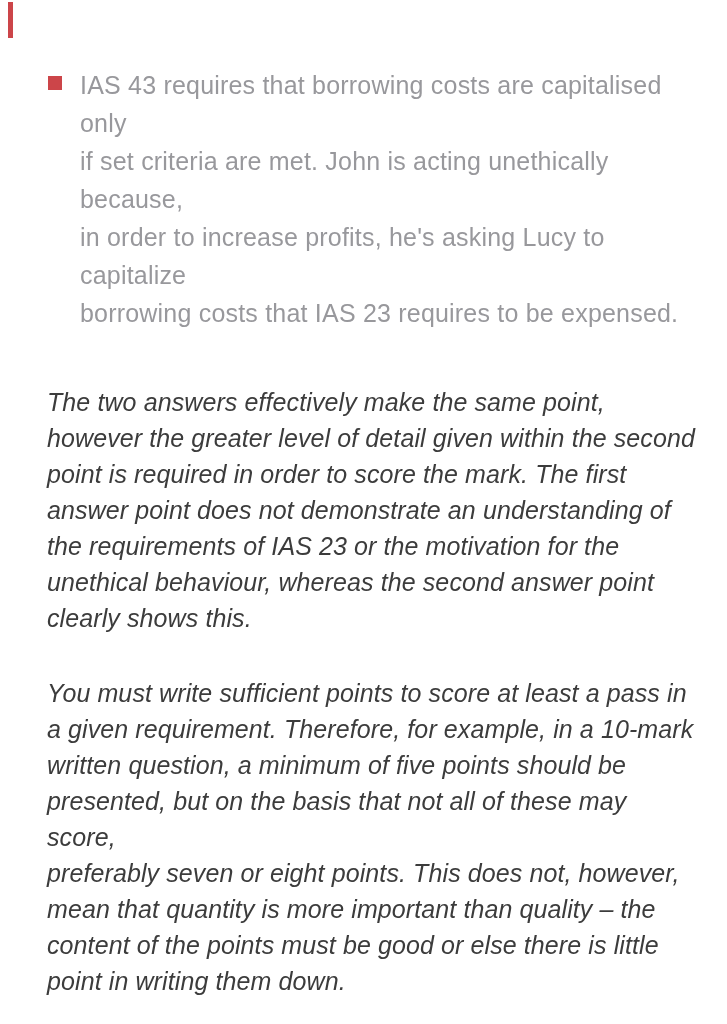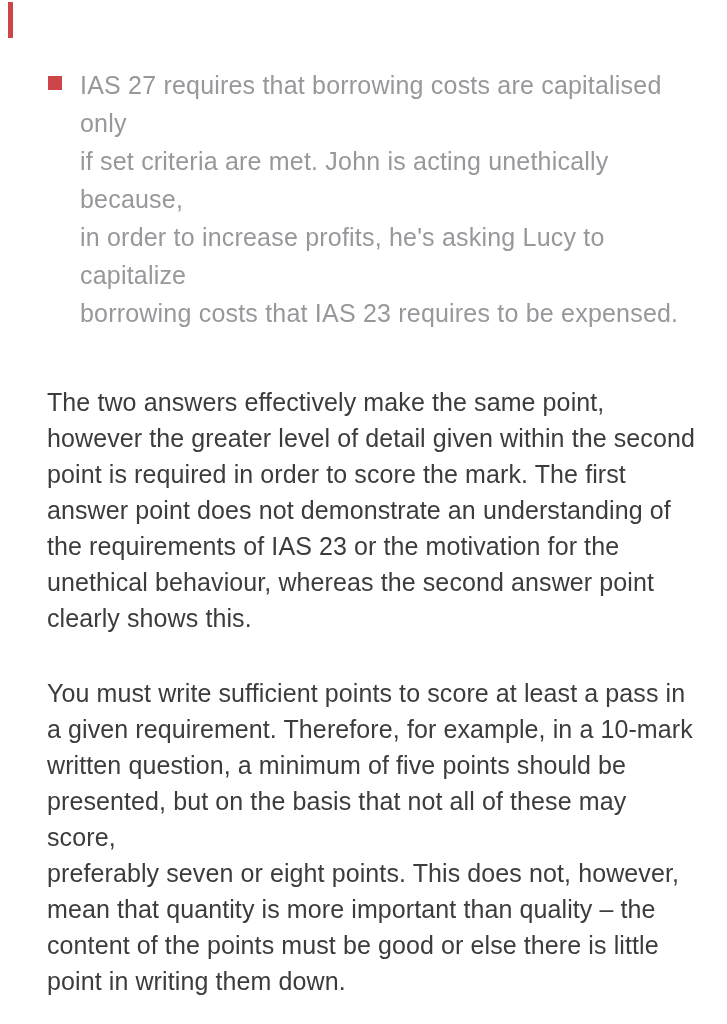--- a/index.html
+++ b/index.html
@@ -55,36 +55,37 @@
   .commentary {
     position: absolute;
     top: 384px;
     left: 47px;
     width: 650px;
   }
   .commentary-paragraph {
     margin: 0 0 39px 0;
     font-size: 25px;
     line-height: 36px;
+    font-style: italic;
     color: #3c3c3c;
     letter-spacing: 0.1px;
     white-space: pre-line;
   }
 </style>
 </head>
 <body>
 
 <div class="page">
 
   <div class="red-bar"></div>
 
   <ul class="bullet-list">
     <li class="bullet-item">
       <span class="bullet-square"></span>
-      <span class="bullet-text">IAS 27 requires that borrowing costs are capitalised only
+      <span class="bullet-text">IAS 43 requires that borrowing costs are capitalised only
 if set criteria are met. John is acting unethically because,
 in order to increase profits, he's asking Lucy to capitalize
 borrowing costs that IAS 23 requires to be expensed.</span>
     </li>
   </ul>
 
   <div class="commentary">
     <p class="commentary-paragraph">The two answers effectively make the same point,
 however the greater level of detail given within the second
 point is required in order to score the mark. The first

